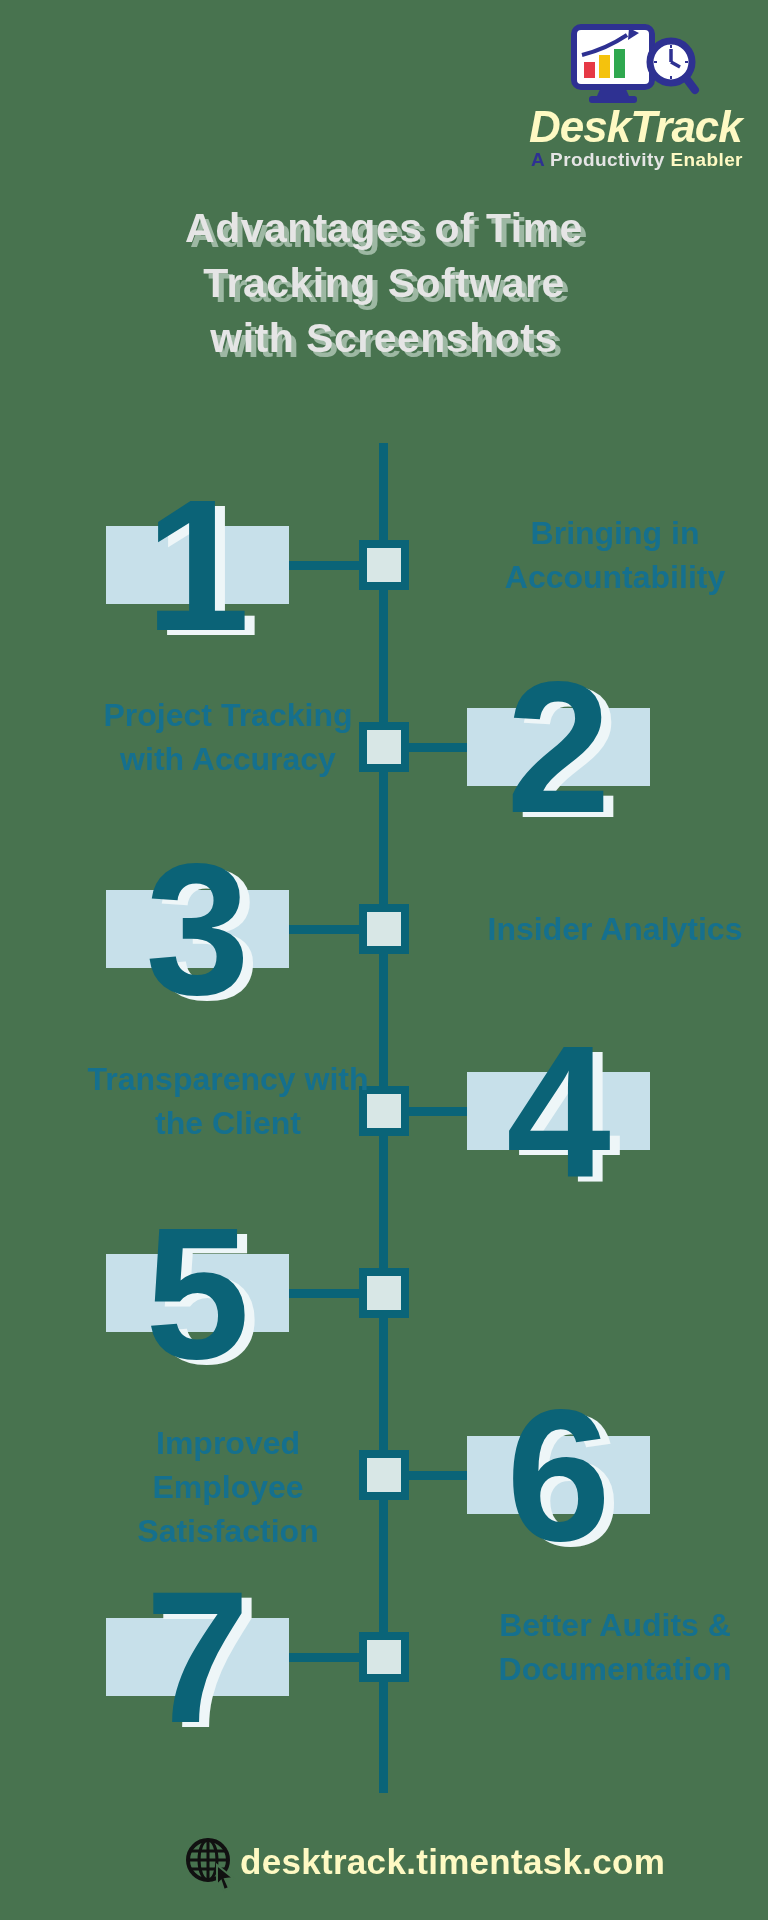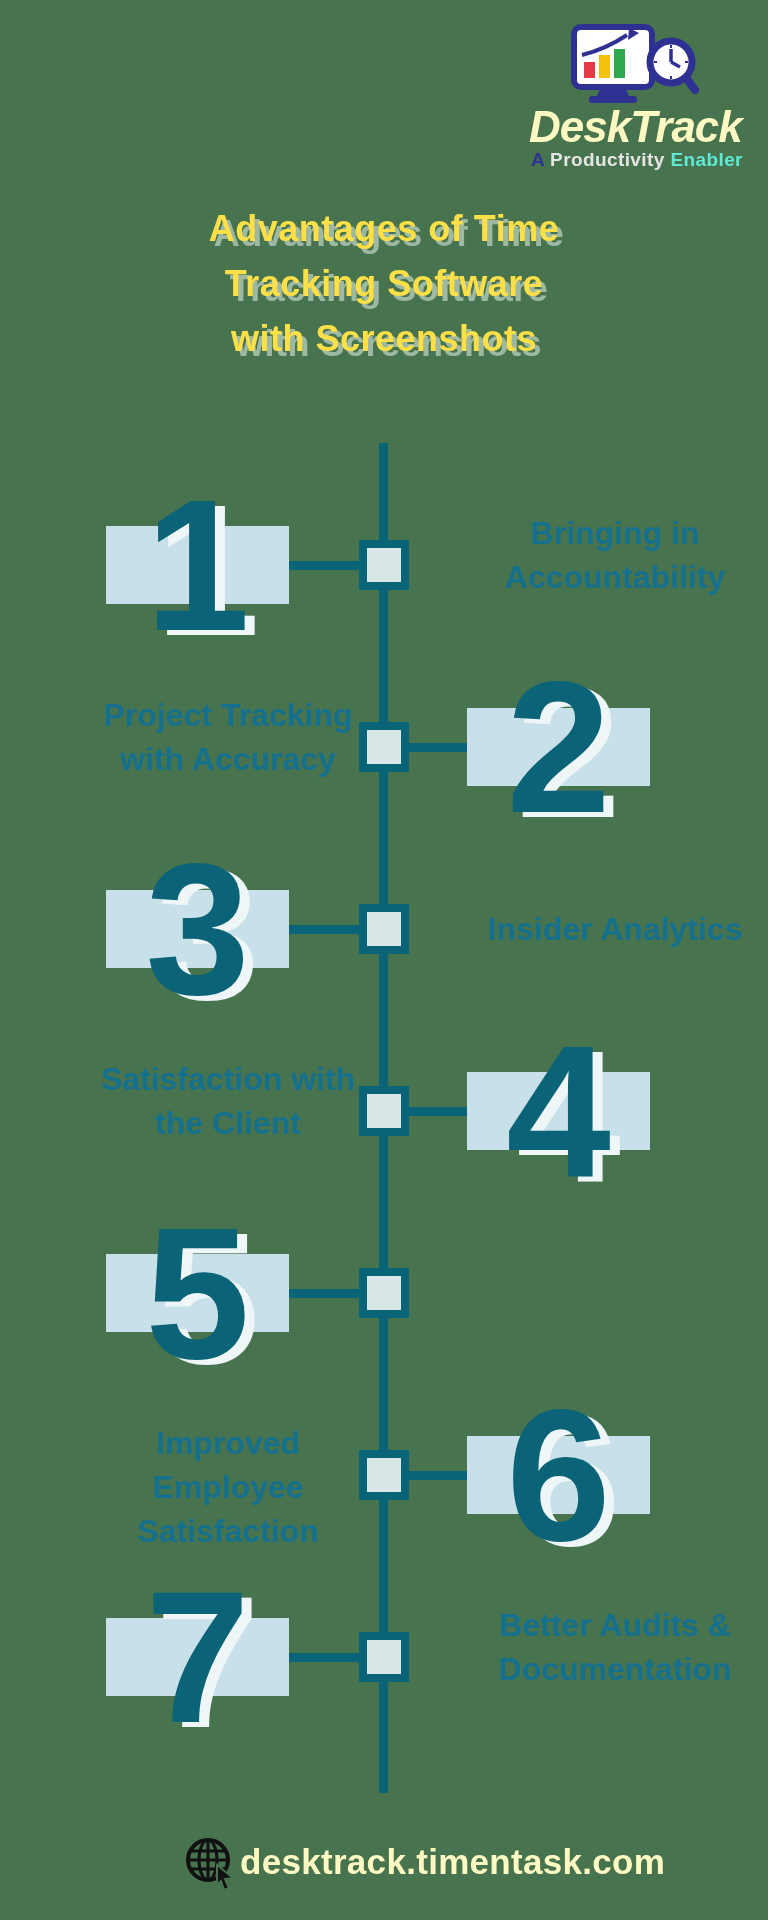--- a/index.html
+++ b/index.html
@@ -6,25 +6,25 @@
   .page{position:relative;width:768px;height:1920px;background:#48734f;overflow:hidden;
         font-family:"Liberation Sans",sans-serif;}
 
   
   .logo{position:absolute;left:455px;top:22px;width:310px;height:150px;}
   .logo-icon{position:absolute;left:116px;top:2px;}
   .brand{position:absolute;left:74px;top:80px;width:230px;font-size:44px;font-weight:bold;
          font-style:italic;color:#fef9c3;letter-spacing:-1px;white-space:nowrap;}
   .tagline{position:absolute;left:76px;top:127px;font-size:19px;font-weight:bold;
            letter-spacing:.4px;white-space:nowrap;}
-  .t-a{color:#2e3192;} .t-p{color:#e5e5e5;} .t-e{color:#5eead4;}
+  .t-a{color:#2e3192;} .t-p{color:#e5e5e5;} .t-e{color:#fef9c3;}
 
   
   .title{position:absolute;left:0;top:201px;width:768px;text-align:center;
-         font-size:36px;line-height:55px;font-weight:bold;color:#fde047;
+         font-size:41px;line-height:55px;font-weight:bold;color:#e5e5e5;
          letter-spacing:.5px;text-shadow:5px 5px 0 rgba(228,240,234,.55);}
 
   
   .tline{position:absolute;left:379px;top:443px;width:9px;height:1350px;background:#0a6478;}
 
   .row{position:absolute;left:0;width:768px;height:182px;}
   .num-rect{position:absolute;top:52px;width:183px;height:78px;background:#c7e0ea;}
   .digit-left  .num-rect{left:106px;}
   .digit-right .num-rect{left:467px;}
   .num{position:absolute;top:-6px;width:183px;height:194px;display:flex;align-items:center;
@@ -120,21 +120,21 @@
       <div></div>
     </div>
   </div>
 
   <div class="row digit-right" style="top:1020px">
     <div class="num-rect"></div>
     <div class="num">4</div>
     <div class="connector"></div>
     <div class="node"></div>
     <div class="label">
-      <div>Satisfaction with</div>
+      <div>Transparency with</div>
       <div>the Client</div>
     </div>
   </div>
 
   <div class="row digit-left single" style="top:1202px">
     <div class="num-rect"></div>
     <div class="num">5</div>
     <div class="connector"></div>
     <div class="node"></div>
   </div>

